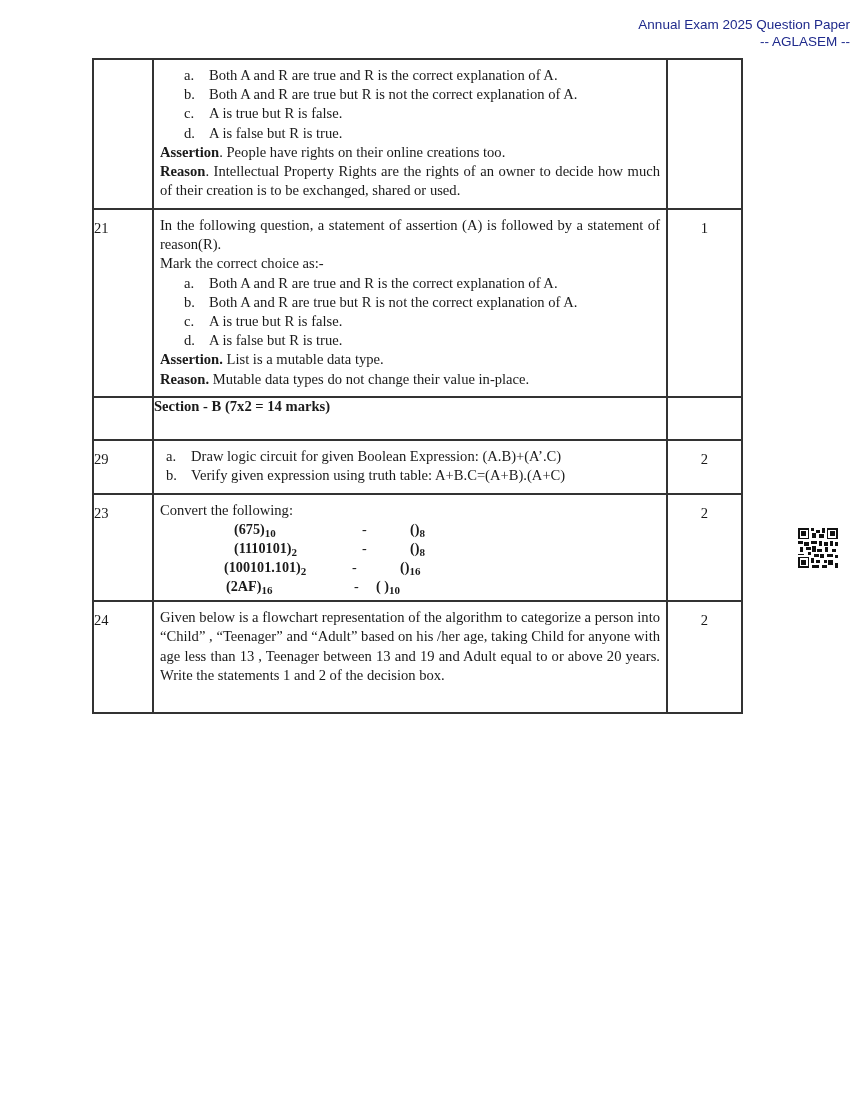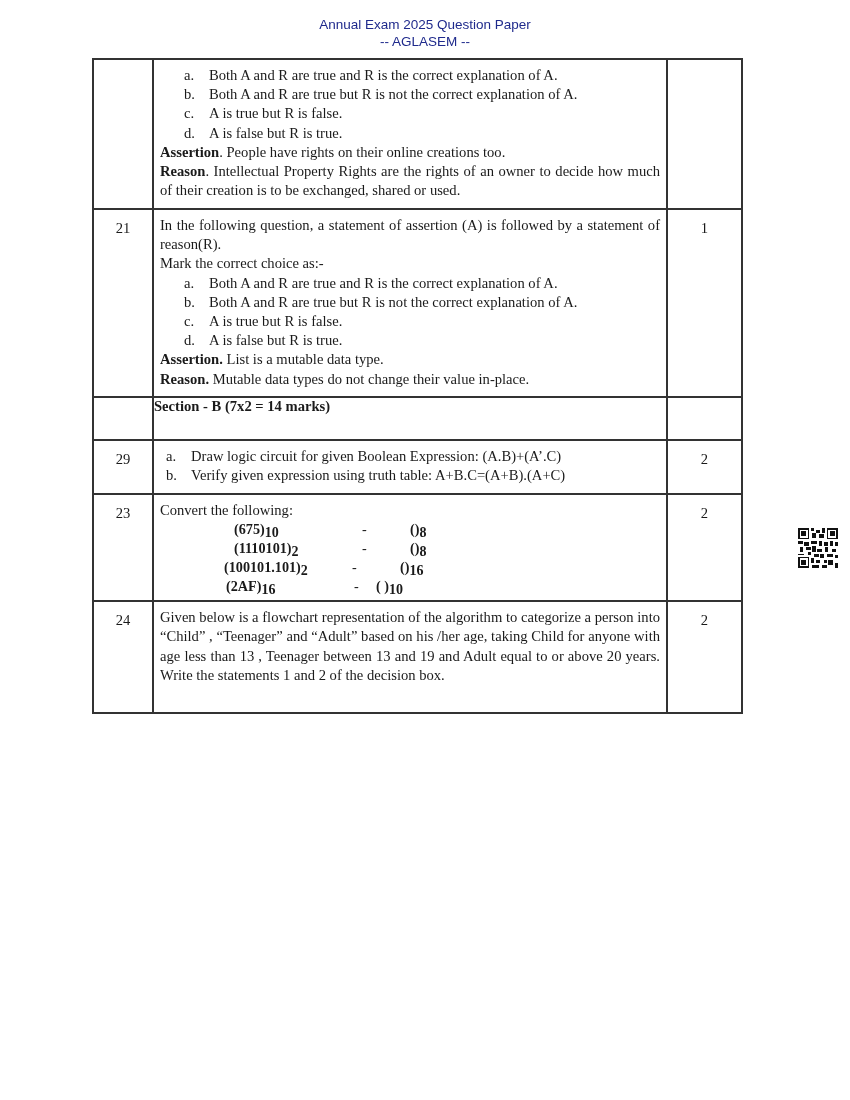--- a/index.html
+++ b/index.html
@@ -1,39 +1,39 @@
 <!DOCTYPE html>
 <html><head>
 <meta charset="utf-8">
 <style>
   html, body { margin: 0; padding: 0; background: #ffffff; }
   body { width: 850px; height: 1100px; position: relative; overflow: hidden;
          font-family: "Liberation Serif", "DejaVu Serif", serif; color: #1a1a1a; }
-  .page-header { position: absolute; left: 0; top: 16px; width: 850px; text-align: center;
+  .page-header { position: absolute; left: 0; top: 16px; width: 850px; text-align: right;
                  font-family: "Liberation Sans", "DejaVu Sans", sans-serif; color: #1f2a8c;
                  font-size: 13.5px; line-height: 17px; }
   table.qtable { position: absolute; left: 92px; top: 58px; width: 651px;
                  border-collapse: collapse; table-layout: fixed; font-size: 14.6px; }
   table.qtable td { border: 2px solid #333; vertical-align: top; padding: 0; }
-  td.num { width: 58px; text-align: center; padding-top: 10px !important; }
+  td.num { width: 58px; text-align: left; padding-top: 10px !important; }
   td.marks { width: 73px; text-align: center; padding-top: 10px !important; }
   td.body { padding: 6px 6px 4px 6px !important; line-height: 19.2px; }
   .justify { text-align: justify; text-align-last: left; }
   .opts { list-style: none; margin: 0; padding: 0 0 0 24px; }
   .opts li { display: flex; }
   .opts .lbl { width: 25px; flex: none; }
   b { font-weight: bold; }
   .section-row td { height: 31px; vertical-align: middle; }
   .section-title { font-weight: bold; }
   .conv { margin-left: 64px; font-weight: bold; font-size: 14.2px; }
   .conv .line { display: flex; height: 19px; line-height: 19px; }
   .conv .src { width: 128px; }
   .conv .dash { width: 48px; text-align: left; font-weight: normal; }
   .conv .dst { width: 80px; }
-  sub { font-size: 14px; line-height: 0; vertical-align: -3px; }
+  sub { font-size: 11px; line-height: 0; vertical-align: -3px; }
   .qr { position: absolute; left: 798px; top: 528px; width: 40px; height: 40px; }
 </style>
 </head>
 <body>
 
 <div class="page-header">
   <div>Annual Exam 2025 Question Paper</div>
   <div>-- AGLASEM --</div>
 </div>
 

